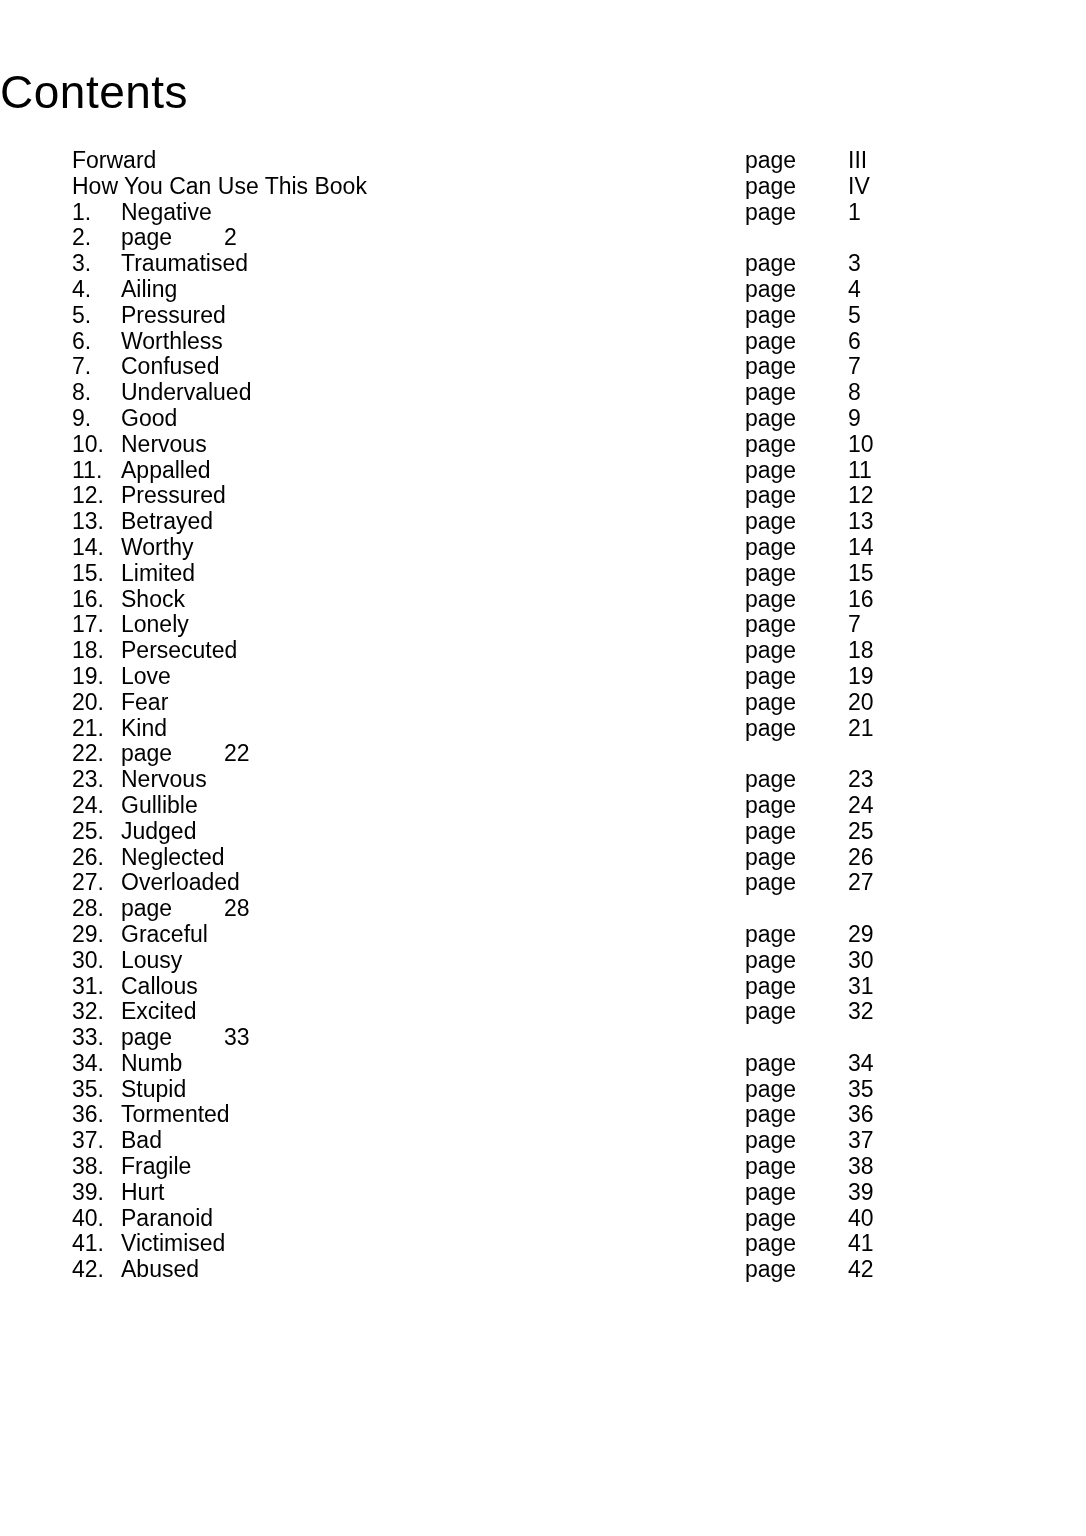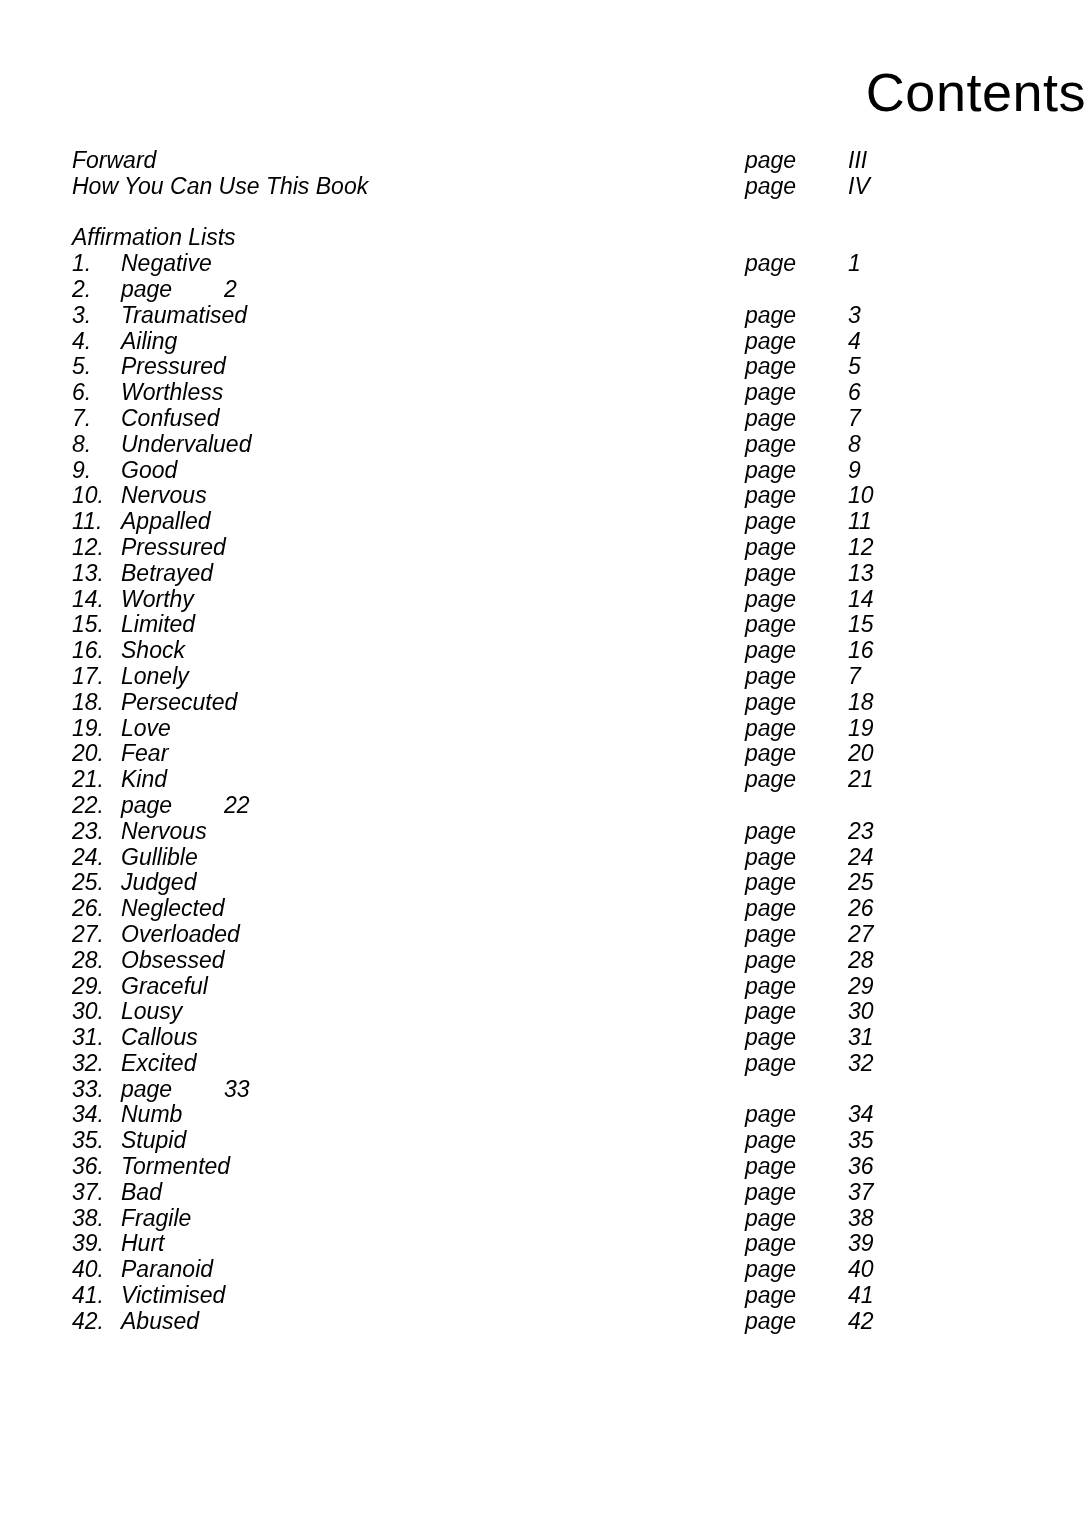--- a/index.html
+++ b/index.html
@@ -14,35 +14,34 @@
     color: #000000;
     font-family: "Liberation Sans", sans-serif;
     font-size: 23px;
     line-height: 25.8px;
     overflow: hidden;
     box-sizing: border-box;
   }
   .title {
     margin: 66px 0 0 0;
     padding: 0;
-    text-align: right;
-    font-size: 54px;
+    text-align: left;
+    font-size: 46px;
     line-height: 52px;
     font-weight: 400;
     letter-spacing: 0.5px;
   }
   .toc {
     margin-top: 30px;
     padding-left: 72px;
     width: 860px;
   }
   .row {
     display: flex;
     align-items: center;
-    font-style: italic;
   }
   .num {
     width: 49px;
     flex: 0 0 49px;
   }
   .label {
     width: 624px;
     flex: 0 0 624px;
     white-space: nowrap;
   }
@@ -73,23 +72,20 @@
       <span class="label wide">Forward</span>
       <span class="pageword">page</span>
       <span class="pagenum">III</span>
     </div>
     <div class="row">
       <span class="label wide">How You Can Use This Book</span>
       <span class="pageword">page</span>
       <span class="pagenum">IV</span>
     </div>
 
-    <div class="row heading-row">
-      <span class="label wide">Affirmation Lists</span>
-    </div>
 
     <div id="entries">
   <div class="row">
     <span class="num">1.</span>
     <span class="label">Negative</span>
     <span class="pageword">page</span>
     <span class="pagenum">1</span>
   </div>
 
   <div class="row">
@@ -267,21 +263,20 @@
 
   <div class="row">
     <span class="num">27.</span>
     <span class="label">Overloaded</span>
     <span class="pageword">page</span>
     <span class="pagenum">27</span>
   </div>
 
   <div class="row">
     <span class="num">28.</span>
-    <span class="label">Obsessed</span>
     <span class="pageword">page</span>
     <span class="pagenum">28</span>
   </div>
 
   <div class="row">
     <span class="num">29.</span>
     <span class="label">Graceful</span>
     <span class="pageword">page</span>
     <span class="pagenum">29</span>
   </div>

